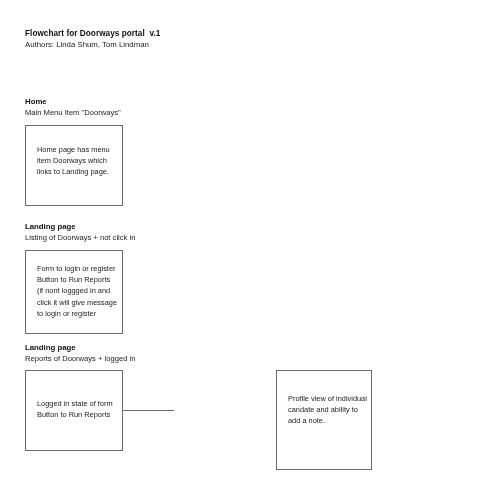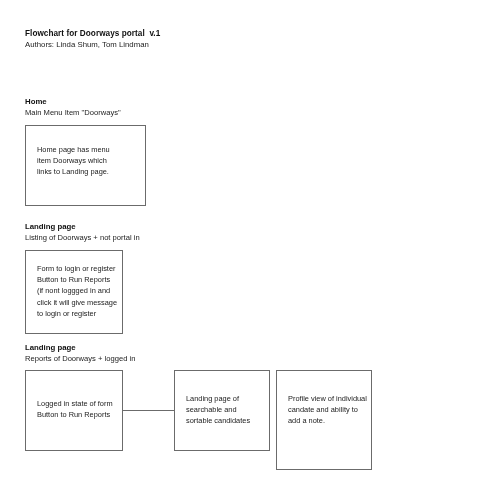--- a/index.html
+++ b/index.html
@@ -76,21 +76,21 @@
   }
   .node-text {
     font-size: 7.4px;
     line-height: 11.2px;
     color: #1a1a1a;
     white-space: pre-line;
     padding: 0;
   }
 
   
-  #node-home      { left: 25px;  top: 125px; width: 121px;  height: 81px; }
+  #node-home      { left: 25px;  top: 125px; width: 98px;  height: 81px; }
   #node-home .node-text      { margin: 18px 0 0 11px; }
 
   #node-notlogged { left: 25px;  top: 250px; width: 98px;  height: 84px; }
   #node-notlogged .node-text { margin: 12px 0 0 11px; }
 
   #node-loggedin  { left: 25px;  top: 370px; width: 98px;  height: 81px; }
   #node-loggedin .node-text  { margin: 27px 0 0 11px; }
 
   #node-search    { left: 174px; top: 370px; width: 96px;  height: 81px; }
   #node-search .node-text    { margin: 22px 0 0 11px; }
@@ -123,21 +123,21 @@
     <div class="doc-authors">Authors: Linda Shum, Tom Lindman</div>
   </div>
 
   <div class="section" style="top:97px;">
     <div class="section-title">Home</div>
     <div class="section-sub">Main Menu Item "Doorways"</div>
   </div>
 
   <div class="section" style="top:222px;">
     <div class="section-title">Landing page</div>
-    <div class="section-sub">Listing of Doorways + not portal in</div>
+    <div class="section-sub">Listing of Doorways + not click in</div>
   </div>
 
   <div class="section" style="top:343px;">
     <div class="section-title">Landing page</div>
     <div class="section-sub">Reports of Doorways + logged in</div>
   </div>
 
   <div class="node" id="node-home">
     <div class="node-text">Home page has menu
 item Doorways which
@@ -152,25 +152,20 @@
 to login or register</div>
   </div>
 
   <div class="node" id="node-loggedin">
     <div class="node-text">Logged in state of form
 Button to Run Reports</div>
   </div>
 
   <div class="connector" id="connector-loggedin-search"></div>
 
-  <div class="node" id="node-search">
-    <div class="node-text">Landing page of
-searchable and
-sortable candidates</div>
-  </div>
 
   <div class="node" id="node-profile">
     <div class="node-text">Profile view of individual
 candate and ability to
 add a note.</div>
   </div>
 
 
 </div>
 

